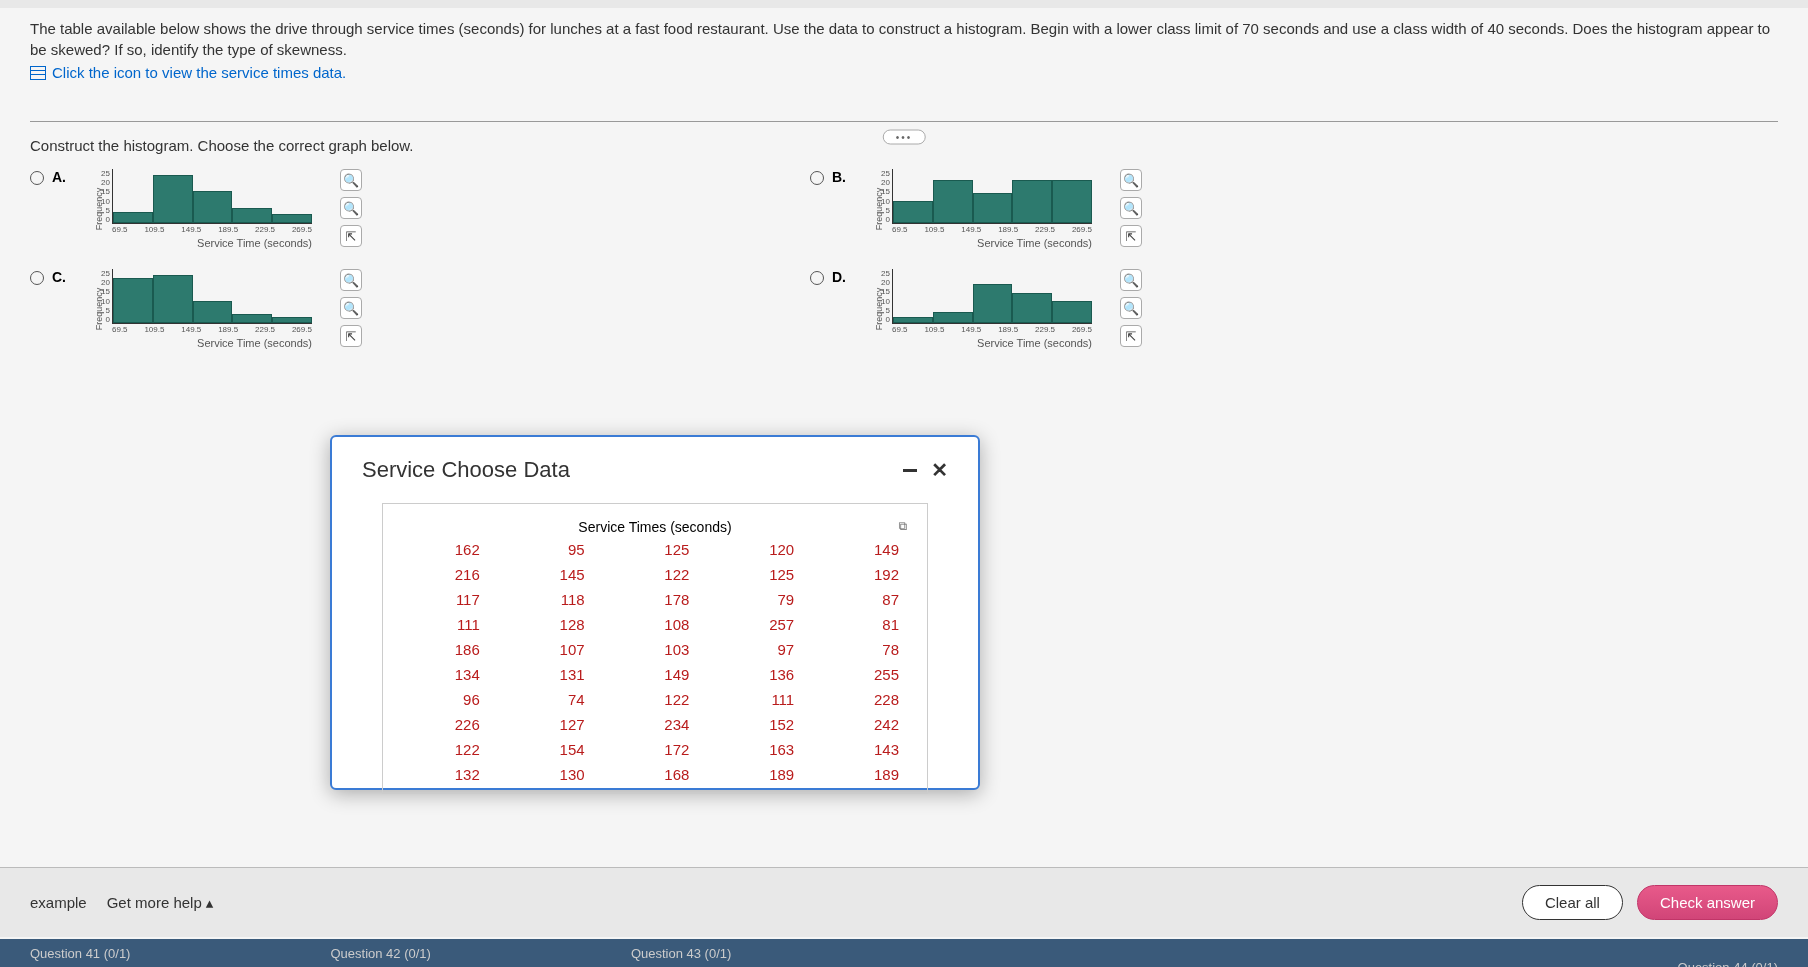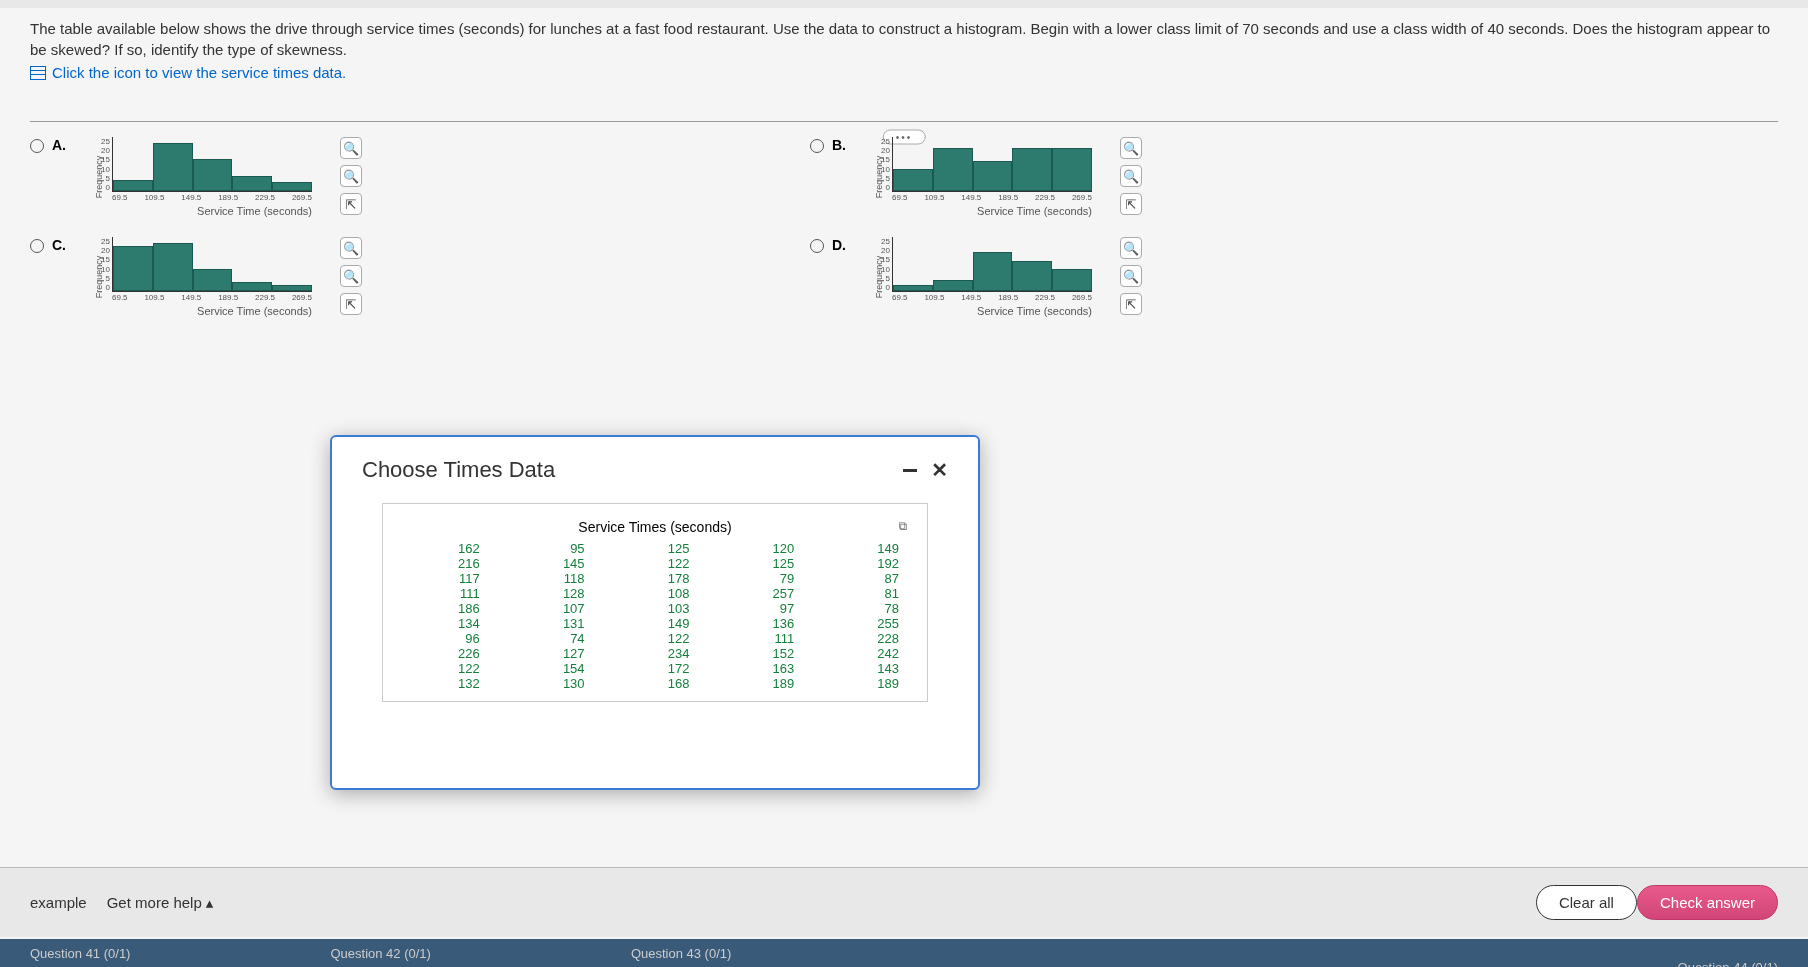--- a/index.html
+++ b/index.html
@@ -207,43 +207,43 @@
       position: absolute;
       right: 0;
       top: 0;
       cursor: pointer;
       font-size: 12px;
       color: #666;
     }
     .data-grid {
       display: grid;
       grid-template-columns: repeat(5, 1fr);
-      gap: 0 20px;
-      font-size: 13px;
-      color: #15803d;
+      gap: 8px 20px;
+      font-size: 15px;
+      color: #b91c1c;
     }
     .data-grid span { text-align: right; padding: 0 8px; }
     
     
     .bottom-bar {
       position: absolute;
       bottom: 30px;
       left: 0;
       right: 0;
       padding: 17px 30px;
       display: flex;
       justify-content: space-between;
       align-items: center;
       border-top: 1px solid #bbb;
       background: #e8e8e8;
     }
     .bottom-left { display: flex; gap: 20px; font-size: 15px; }
     .bottom-left a { color: #333; text-decoration: none; cursor: pointer; }
     .help-link { display: flex; align-items: center; gap: 4px; }
-    .bottom-right { display: flex; gap: 0; }
+    .bottom-right { display: flex; gap: 14px; }
     .btn {
       padding: 8px 22px;
       border-radius: 20px;
       font-size: 15px;
       cursor: pointer;
       border: 1.5px solid #333;
     }
     .btn-clear { background: #fff; color: #333; }
     .btn-check {
       background: linear-gradient(#e85a8a, #d14578);
@@ -281,20 +281,21 @@
         <span></span>
       </span>
     <span>Click the icon to view the service times data.</span>
   </div>
 
   <div style="position:relative;">
     <hr class="divider-line">
     <div class="ellipsis-pill">•••</div>
   </div>
 
+  <div class="question-text">Construct the histogram. Choose the correct graph below.</div>
 
   <div class="options-grid">
 
     <div class="option">
       <div class="radio"></div>
       <span class="option-label">A.</span>
       <div class="chart-wrap">
         <div class="mini-chart">
           <div class="y-axis-label">Frequency</div>
           <div class="y-ticks" id="yticks-a">
@@ -444,21 +445,21 @@
           <div class="ctrl-btn">🔍</div>
           <div class="ctrl-btn">⇱</div>
         </div>
       </div>
     </div>
   </div>
 </div>
 
 <div class="modal">
   <div class="modal-header">
-    <div class="modal-title">Choose Times Data</div>
+    <div class="modal-title">Service Choose Data</div>
     <div class="modal-controls">
       <div class="min-icon"></div>
       <div class="close-icon">✕</div>
     </div>
   </div>
   <div class="data-table-wrap">
     <div class="data-table-title">
       <span>Service Times (seconds)</span>
       <span class="copy-icon">⧉</span>
     </div>

